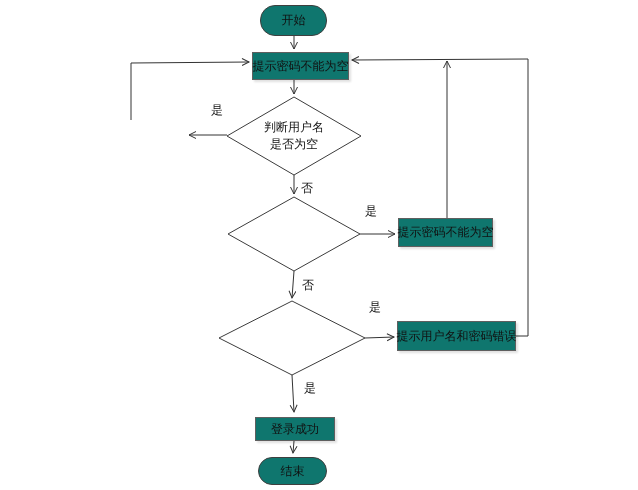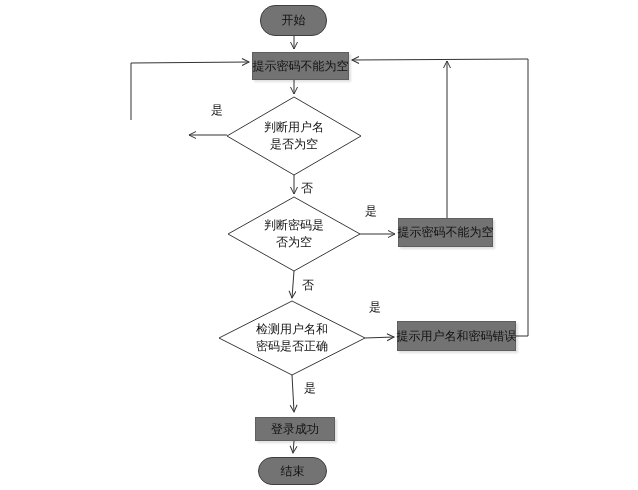--- a/index.html
+++ b/index.html
@@ -11,21 +11,21 @@
     color:#111111;
     font-size:12px;
     overflow:hidden;
   }
   .wires{position:absolute;left:0;top:0;width:638px;height:490px;}
   .node{
     position:absolute;
     box-sizing:border-box;
     display:flex;align-items:center;justify-content:center;
     text-align:center;
-    background:#737373;
+    background:#0f766e;
     line-height:15px;
     white-space:nowrap;
   }
   .proc{
     border:1px solid #5f5f5f;
     box-shadow:2px 2px 2px rgba(0,0,0,0.12);
   }
   .term{
     border:1px solid #3f3f3f;
     border-radius:15px;
@@ -87,29 +87,21 @@
 
   <div class="node proc" style="left:255px;top:417px;width:80px;height:24px;">登录成功</div>
 
   <div class="node term" style="left:258px;top:457px;width:69px;height:28px;">结束</div>
 
   <div class="dtext" style="left:239px;top:119px;width:110px;height:34px;">
     <span>判断用户名</span>
     <span>是否为空</span>
   </div>
 
-  <div class="dtext" style="left:239px;top:217px;width:110px;height:34px;">
-    <span>判断密码是</span>
-    <span>否为空</span>
-  </div>
 
-  <div class="dtext" style="left:237px;top:321px;width:110px;height:34px;">
-    <span>检测用户名和</span>
-    <span>密码是否正确</span>
-  </div>
 
   <span class="elabel" style="left:210px;top:103px;">是</span>
   <span class="elabel" style="left:300px;top:181px;">否</span>
   <span class="elabel" style="left:364px;top:204px;">是</span>
   <span class="elabel" style="left:301px;top:278px;">否</span>
   <span class="elabel" style="left:368px;top:300px;">是</span>
   <span class="elabel" style="left:303px;top:381px;">是</span>
 
 </div>
 

